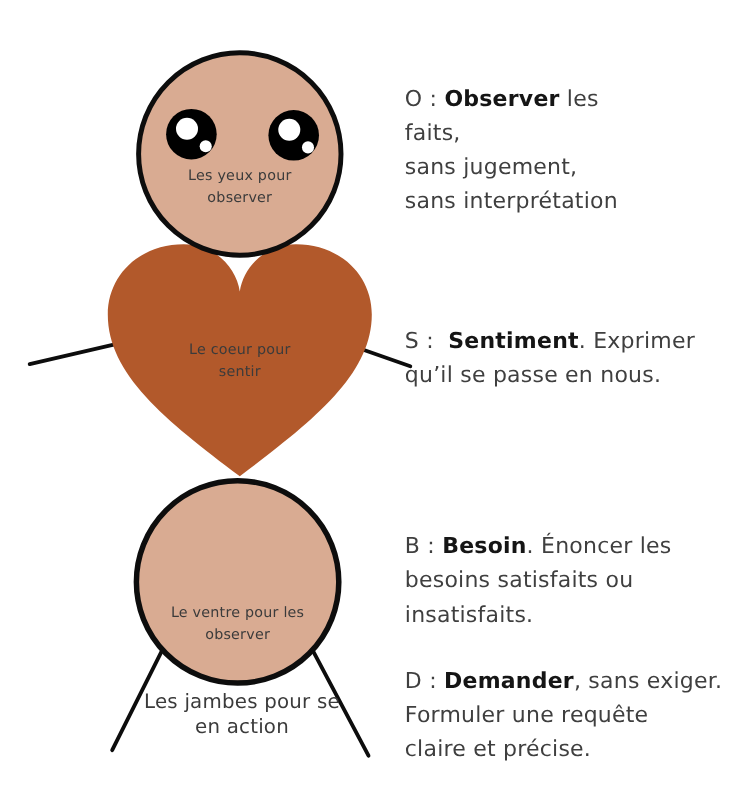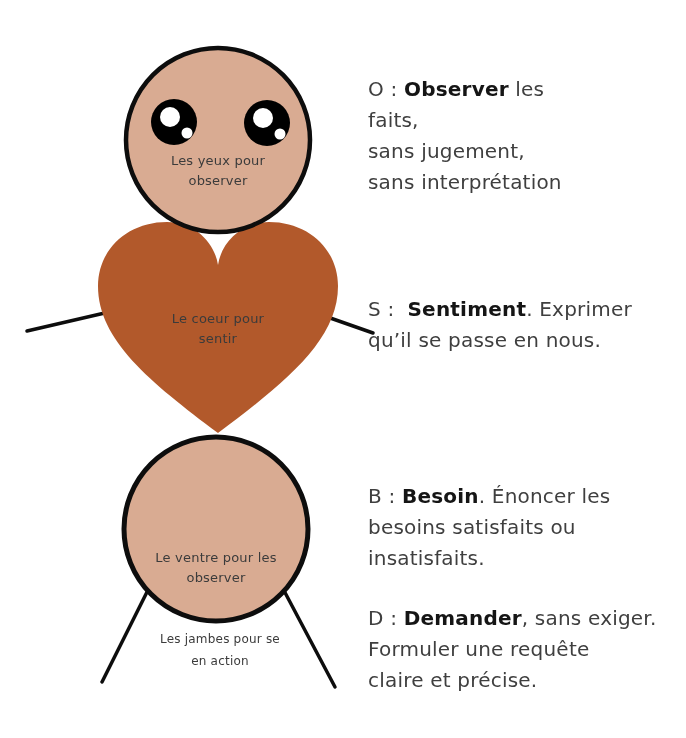--- a/index.html
+++ b/index.html
@@ -23,21 +23,21 @@
     position: absolute;
     text-align: center;
     font-size: 13px;
     line-height: 20px;
     color: #3b3b3b;
     letter-spacing: 0.2px;
   }
   .label-head  { left: 128px; top: 151px; width: 180px; }
   .label-heart { left: 128px; top: 309px; width: 180px; }
   .label-belly { left: 126px; top: 507px; width: 180px; margin-top: 41px; }
-  .label-legs  { left: 130px; top: 628px; width: 180px; line-height: 22px; font-size: 12px; }
+  .label-legs  { left: 130px; top: 628px; width: 180px; line-height: 22px; font-size: 18px; }
 
   .ann {
     position: absolute;
     left: 368px;
     width: 312px;
     font-size: 20px;
     line-height: 31px;
     color: #3f3f3f;
     letter-spacing: 0.2px;
   }

